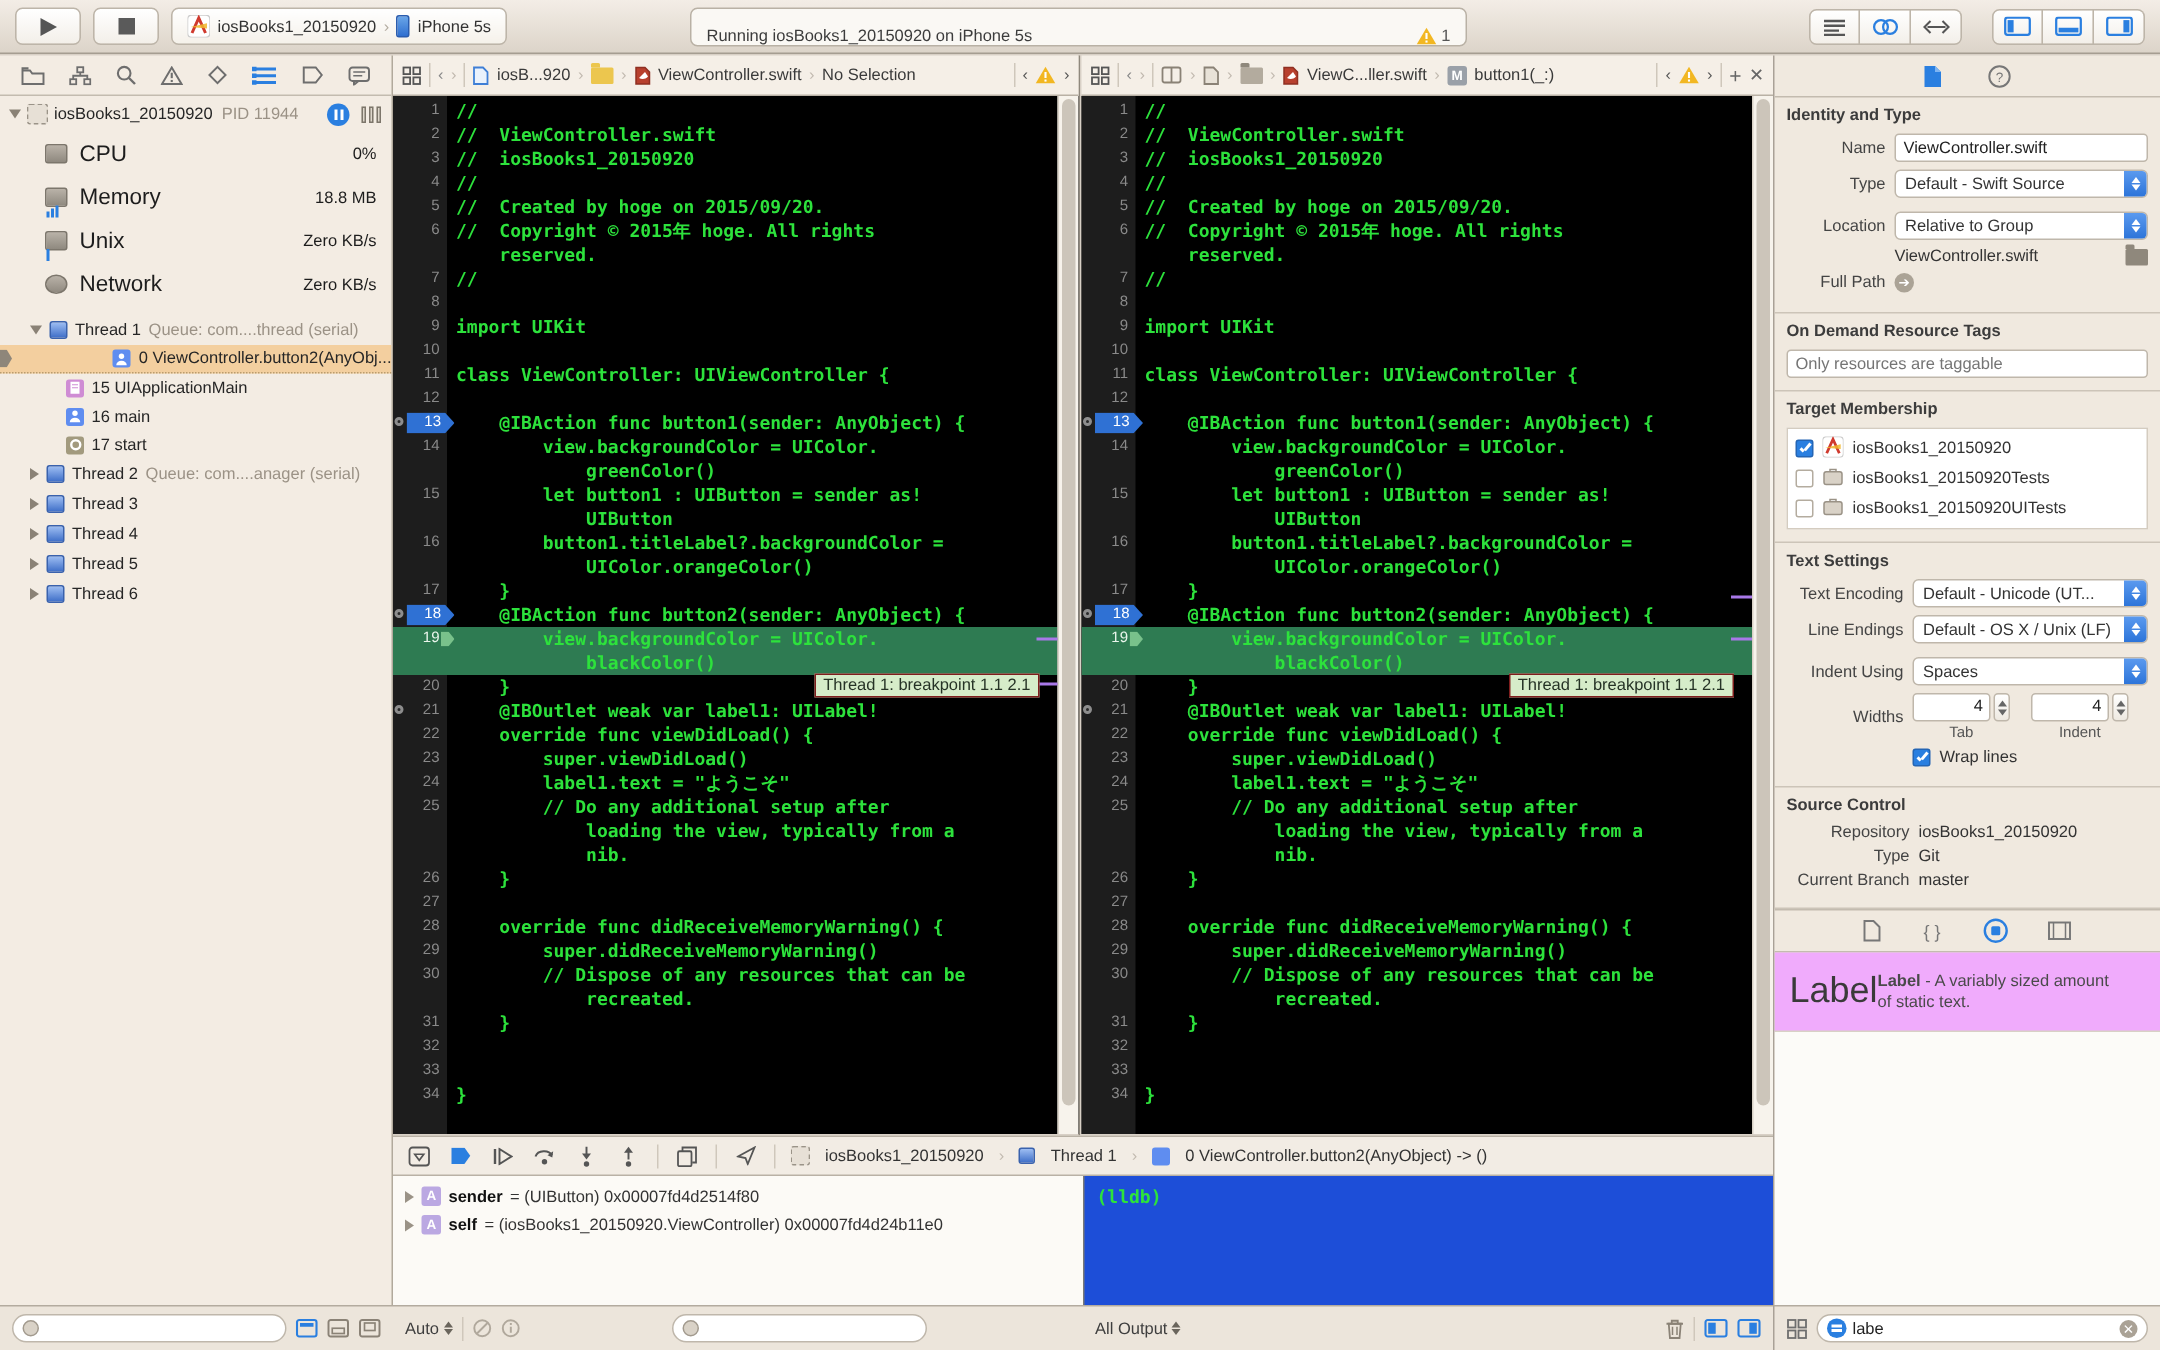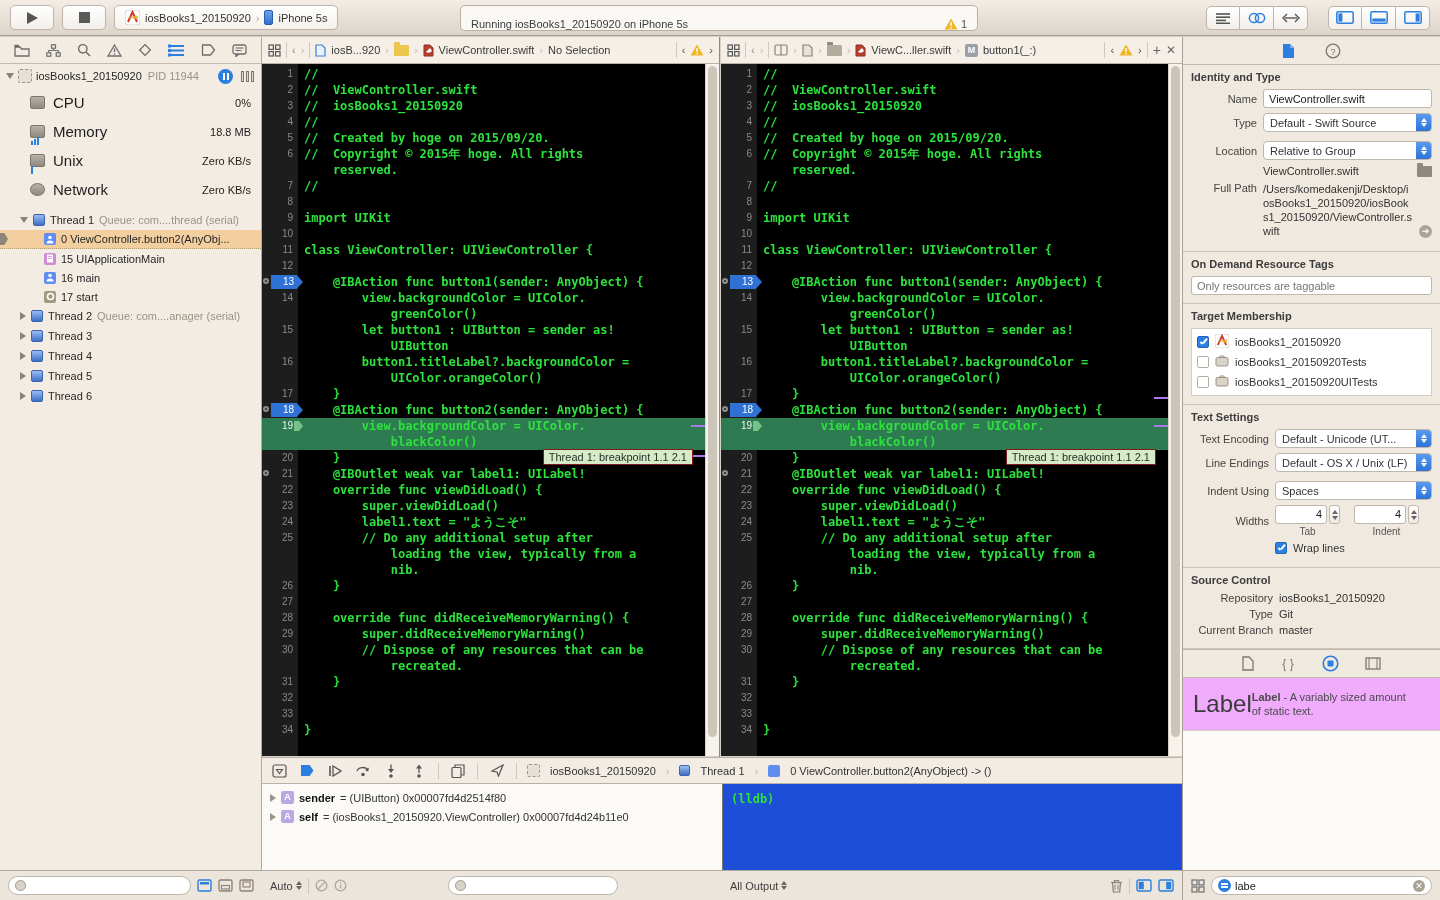--- a/index.html
+++ b/index.html
@@ -41,21 +41,21 @@
   .gauge-row .glabel { font-size:15px; color:#1d1d1d; }
   .gauge-row .gval { margin-left:auto; padding-right:10px; color:#1d1d1d; }
   .gicon { width:15px; height:13px; background:linear-gradient(#b9b2a8,#8f897f); border-radius:2px;
     border:1px solid #7c766c; position:relative; }
   .gbars { position:absolute; left:31px; bottom:1px; display:flex; gap:1px; align-items:flex-end; }
   .gbars i { display:block; width:2px; background:#2a7fe0; }
   .thread-row { height:20px; gap:5px; padding-left:20px; }
   .queue { color:#9b9286; }
   .frame-row { height:19px; gap:5px; padding-left:44px; position:relative; }
   .frame-row.sel { background:linear-gradient(#f4d2a4,#efc globalThis;); background:#f3cf9f;
-    border-bottom:1px dotted #b99c6f; }
+    border-bottom:1px dotted #b99c6f;justify-content:flex-end; }
   .sel-ind { position:absolute; left:0; top:3px; width:8px; height:12px; background:#8e867a;
     clip-path:polygon(0 0,55% 0,100% 50%,55% 100%,0 100%); }
   .dis { width:0; height:0; border-style:solid; flex:none; }
   .dis.down { border-width:6px 4px 0 4px; border-color:#8a8276 transparent transparent transparent; }
   .dis.right { border-width:4px 0 4px 6px; border-color:transparent transparent transparent #8a8276; }
   .spool { width:12px; height:12px; border-radius:2px; background:linear-gradient(#9dbdf2,#3f6fc8);
     border:1px solid #3a62ad; flex:none; }
   .procicon { width:14px; height:14px; border:1px dashed #9a9388; border-radius:2px; background:#e7e0d6; flex:none; }
   .fbadge { width:12px; height:12px; border-radius:2px; flex:none; display:flex; align-items:center; justify-content:center; }
   .fbadge.user { background:#5f8df0; }
@@ -1258,21 +1258,20 @@
             </span>
           </span>
       </div>
       <div class="irow">
         <span class="ilabel"></span>
         <span>ViewController.swift</span>
         <span class="folder-ic" style="margin-left:auto"></span>
       </div>
       <div class="irow" style="align-items:flex-start">
         <span class="ilabel">Full Path</span>
-        <span class="pathval">/Users/komedakenji/Desktop/iosBooks1_20150920/iosBooks1_20150920/ViewController.swift</span>
         <span class="gosym" style="align-self:flex-end">➔</span>
       </div>
     </div>
 
     <div class="sec">
       <h3>On Demand Resource Tags</h3>
       <input class="itext" style="width: 100%;" placeholder="Only resources are taggable">
     </div>
 
     <div class="sec">

